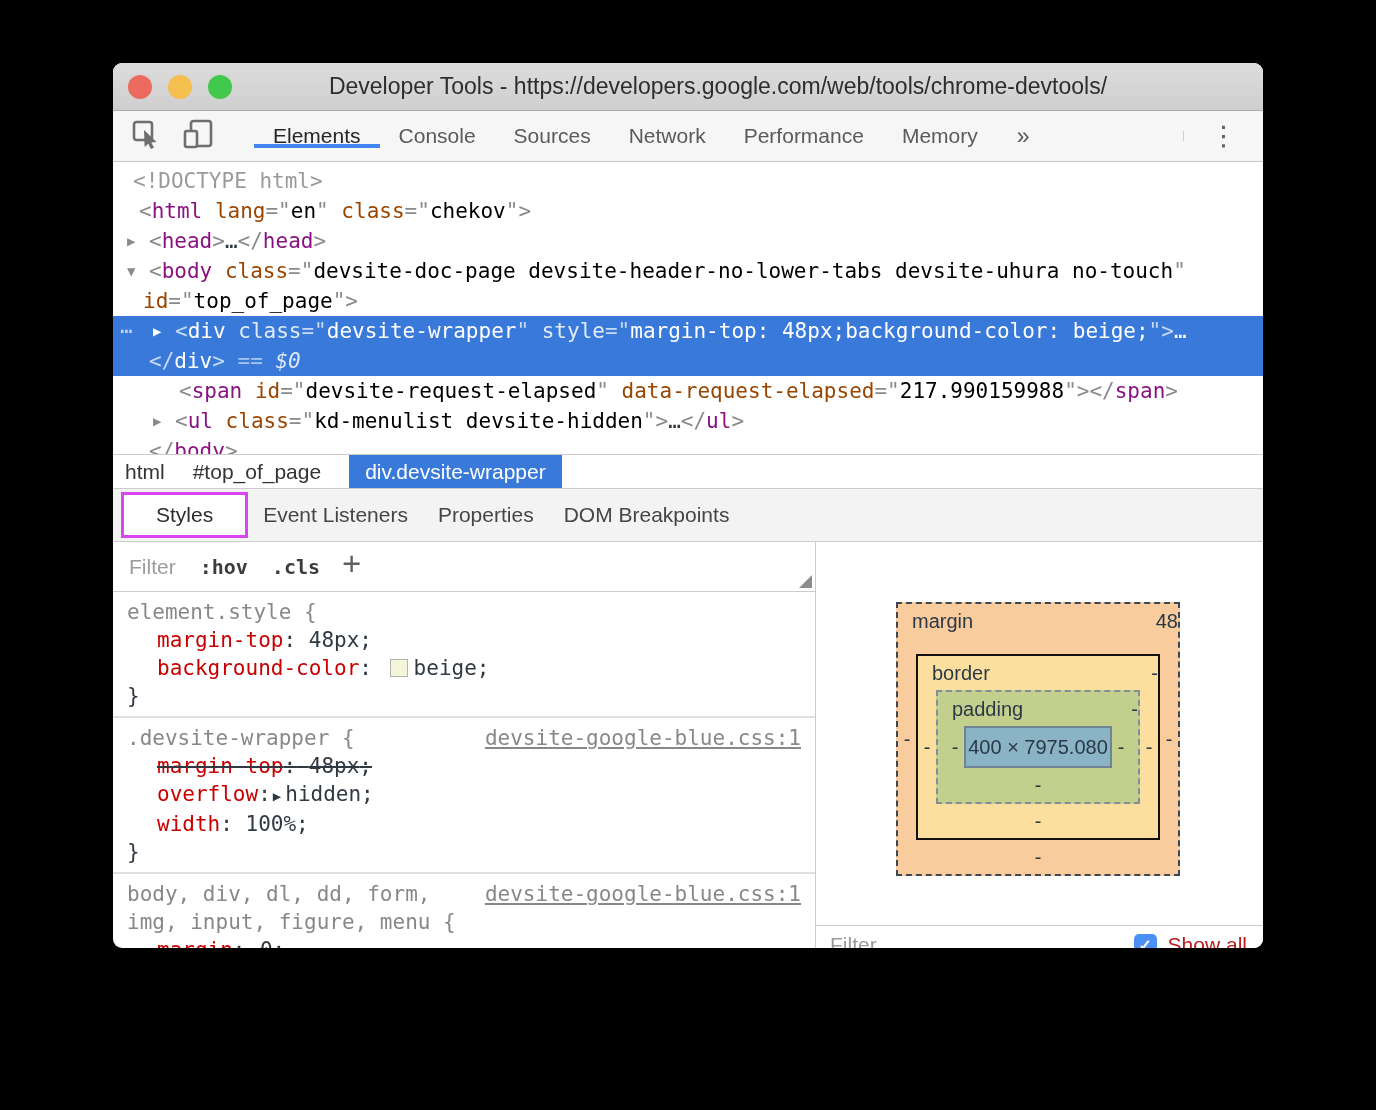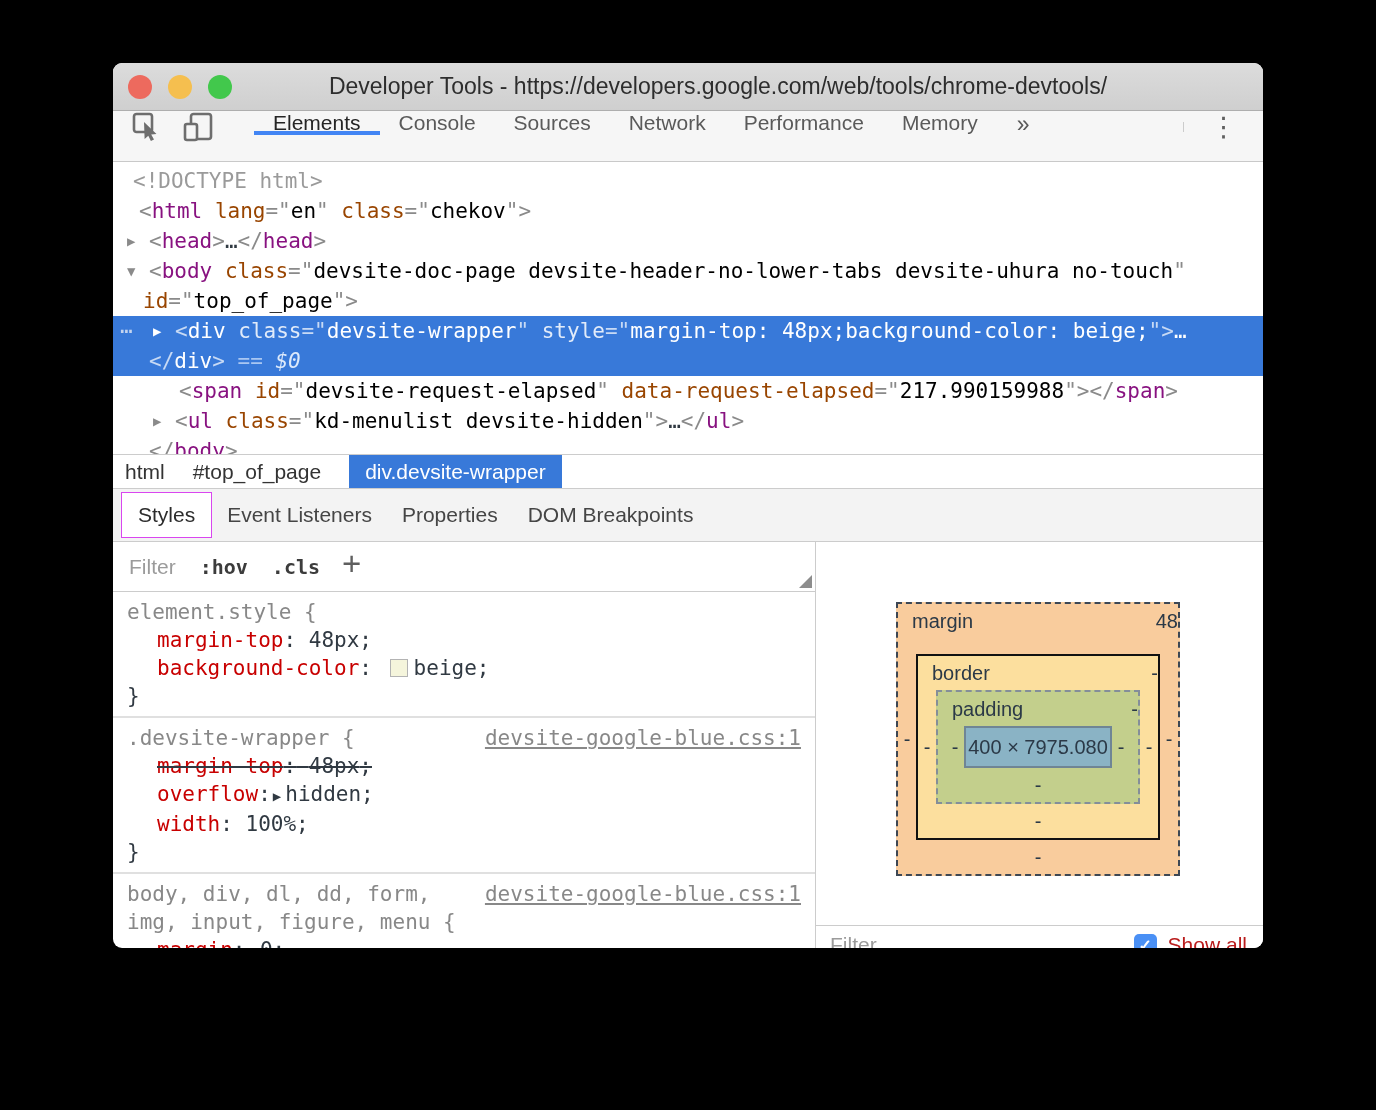--- a/index.html
+++ b/index.html
@@ -11,21 +11,21 @@
   
   .titlebar{height:47px;flex:0 0 47px;background:linear-gradient(#dcdcdc,#cfcfcf);
             border-bottom:1px solid #aeaeae;display:flex;align-items:center;position:relative}
   .lights{position:absolute;left:15px;top:12px;display:flex;gap:16px}
   .light{width:24px;height:24px;border-radius:50%}
   .light.red{background:#ed6a5e}.light.yellow{background:#f5bf4f}.light.green{background:#42c84c}
   .win-title{flex:1;text-align:center;font-size:23px;font-weight:500;color:#2d2d2d;
              padding-left:60px;white-space:nowrap;overflow:hidden}
   
   .toolbar{height:50px;flex:0 0 50px;background:#f6f6f6;border-bottom:1px solid #c9c9c9;
-           display:flex;align-items:flex-start;padding:0 0 0 18px;position:relative}
+           display:flex;align-items:center;padding:0 0 0 18px;position:relative}
   .tool-ic{width:30px;display:flex;align-items:center;justify-content:center;margin-right:22px}
   .vsep{width:1px;background:#ccc;margin:11px 0}
   .toolbar-tabs{display:flex;align-items:stretch;margin-left:18px}
   .tab{display:flex;align-items:center;padding:0 19px;font-size:21px;color:#5a5a5a;cursor:default}
   .tab.active{color:#252525;font-weight:500;box-shadow:inset 0 -4px 0 #4285f4}
   .more-tabs{display:flex;align-items:center;font-size:23px;color:#5a5a5a;padding:0 20px}
   .tb-right{margin-left:auto;display:flex;align-items:stretch}
   .kebab{display:flex;align-items:center;font-size:27px;color:#5f5f5f;padding:0 26px;letter-spacing:0}
   
   .dom-tree{height:288px;flex:0 0 288px;overflow:hidden;padding-top:4px;background:#fff;
@@ -50,22 +50,22 @@
   .selected .tk-plain{color:#fff}
   
   .crumbs{height:33px;flex:0 0 33px;border-top:1px solid #ccc;background:#fff;display:flex;
           align-items:stretch;padding-left:12px;font-size:21px;color:#333}
   .crumb{display:flex;align-items:center;margin-right:28px;white-space:nowrap}
   .crumb.selected{background:#3879d9;color:#fff;padding:0 16px;margin-right:0}
   
   .sbtabs{height:52px;flex:0 0 52px;background:#f3f3f3;border-top:1px solid #ccc;
           border-bottom:1px solid #ccc;display:flex;align-items:center;padding-left:8px}
   .sbtab{font-size:21px;color:#454545;padding:0 15px;display:flex;align-items:center;height:100%}
-  .sbtab.active{background:#fff;border:1px solid #d946ef;height:46px;color:#2c2c2c;
-                padding:0 16px;box-sizing:border-box}
+  .sbtab.active{background:#fff;border:3px solid #d946ef;height:46px;color:#2c2c2c;
+                padding:0 32px;box-sizing:border-box}
   
   .content{flex:1;display:flex;min-height:0}
   .styles-pane{width:702px;flex:0 0 702px;border-right:1px solid #ccc;display:flex;
                flex-direction:column;overflow:hidden}
   .filter-row{height:49px;flex:0 0 49px;border-bottom:1px solid #ccc;display:flex;
               align-items:center;padding:0 16px;position:relative}
   .filter-label{font-size:21px;color:#9b9b9b}
   .pseudo{font-family:"DejaVu Sans Mono","Liberation Mono",monospace;font-weight:bold;
           font-size:20px;color:#3c3c3c;margin-left:24px}
   .plus{font-size:33px;font-weight:200;color:#5f5f5f;margin-left:22px;line-height:0.8;margin-top:-4px}

